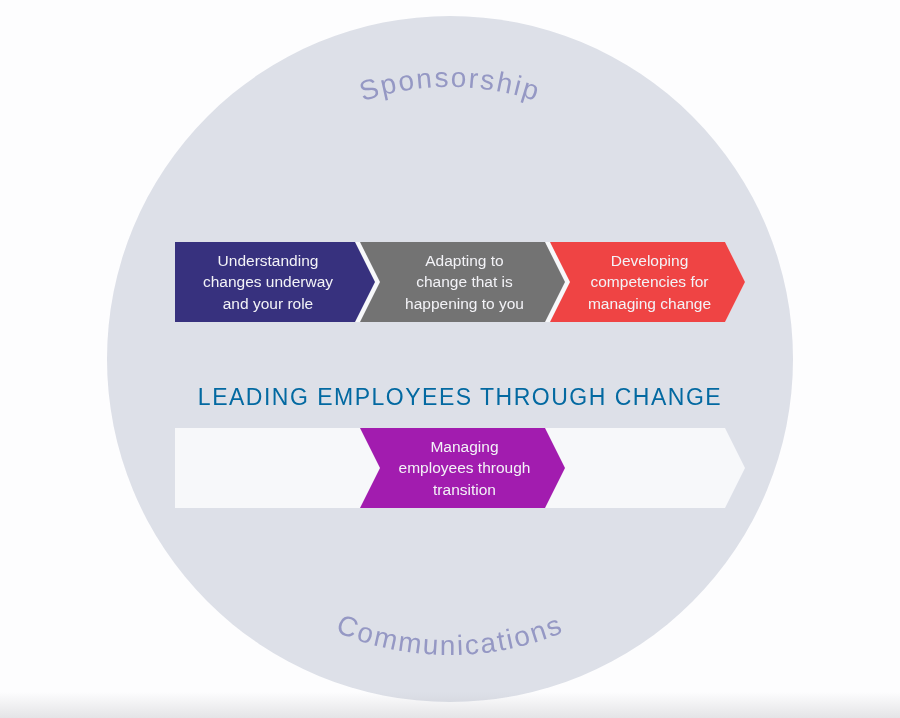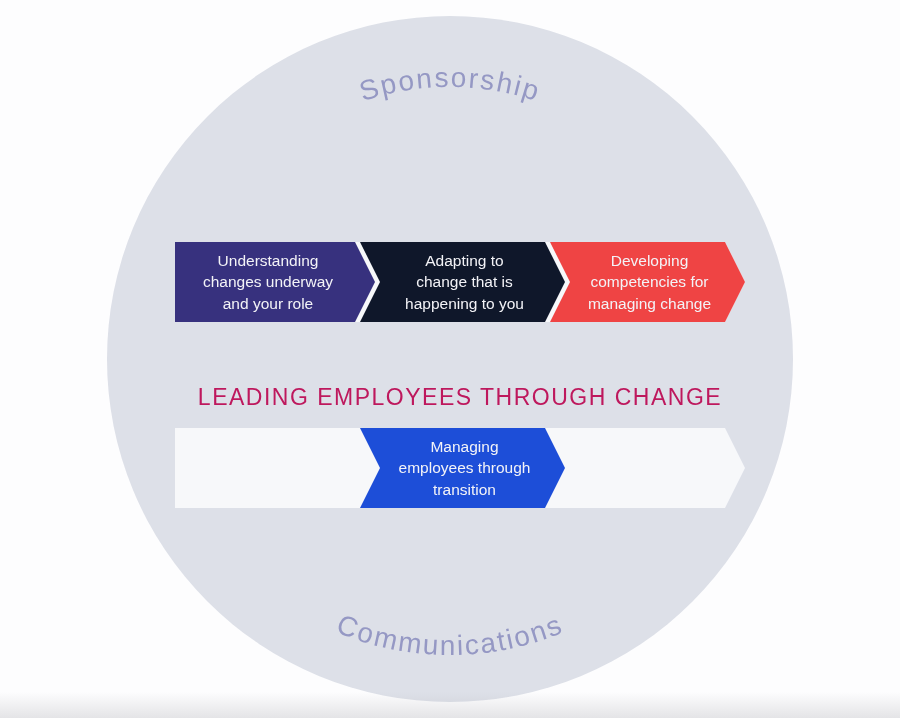--- a/index.html
+++ b/index.html
@@ -78,37 +78,37 @@
   </svg>
 
 
   <div class="arrow-row row-1">
     <div class="row-backing" style="background: rgb(247, 248, 250);"></div>
     <div class="seg seg-1" style="background: rgb(55, 49, 126);">
       <span>Understanding
 changes underway
 and your role</span>
     </div>
-    <div class="seg seg-2" style="background: #0f172a;">
+    <div class="seg seg-2" style="background: #737373;">
       <span>Adapting to
 change that is
 happening to you</span>
     </div>
     <div class="seg seg-3" style="background: #ef4444;">
       <span>Developing
 competencies for
 managing change</span>
     </div>
   </div>
 
-  <div class="section-title title-2" style="color: #be185d;">LEADING EMPLOYEES THROUGH CHANGE</div>
+  <div class="section-title title-2" style="color: #0369a1;">LEADING EMPLOYEES THROUGH CHANGE</div>
 
   <div class="arrow-row row-2">
     <div class="row-backing" style="background: rgb(247, 248, 250);"></div>
-    <div class="seg seg-2" style="background: #1d4ed8;">
+    <div class="seg seg-2" style="background: #a21caf;">
       <span>Managing
 employees through
 transition</span>
     </div>
   </div>
 
   <div class="bottom-vignette"></div>
 </div>
 
 </body></html>

